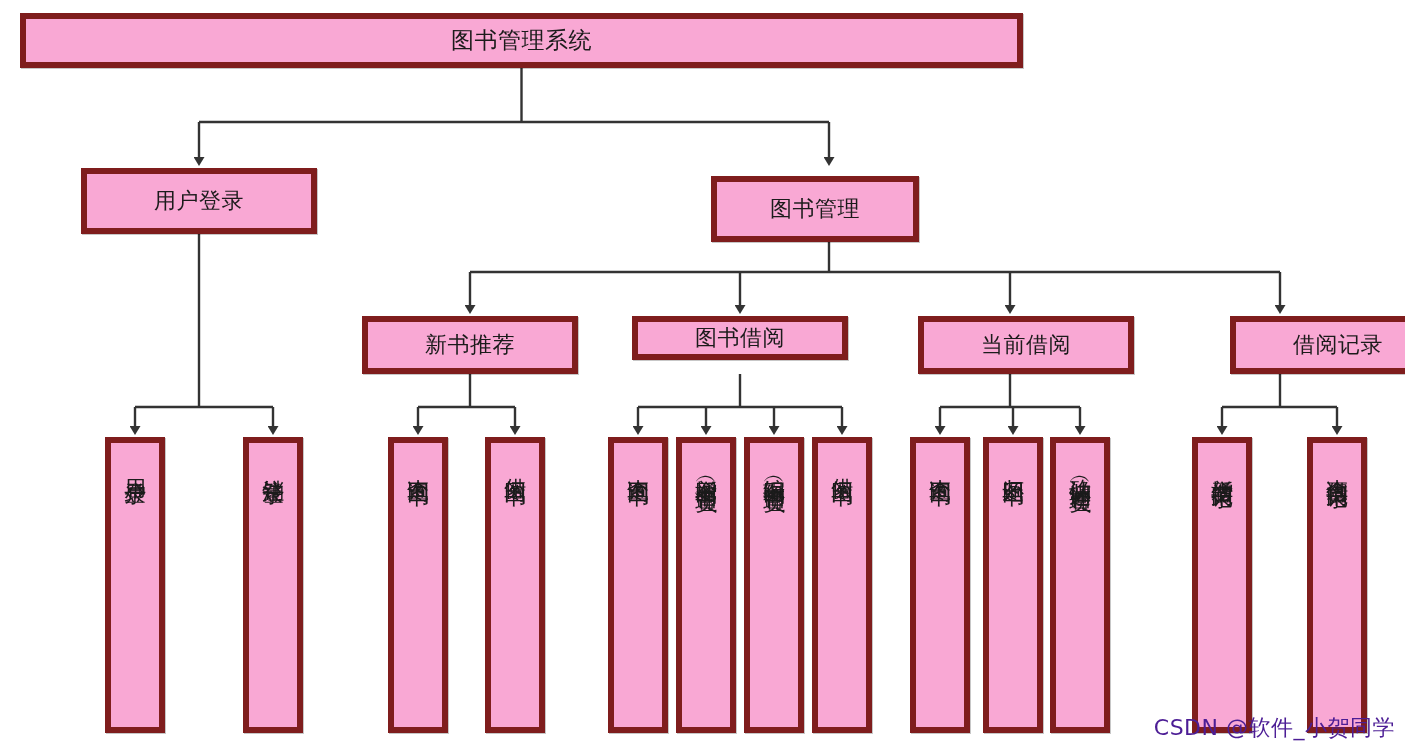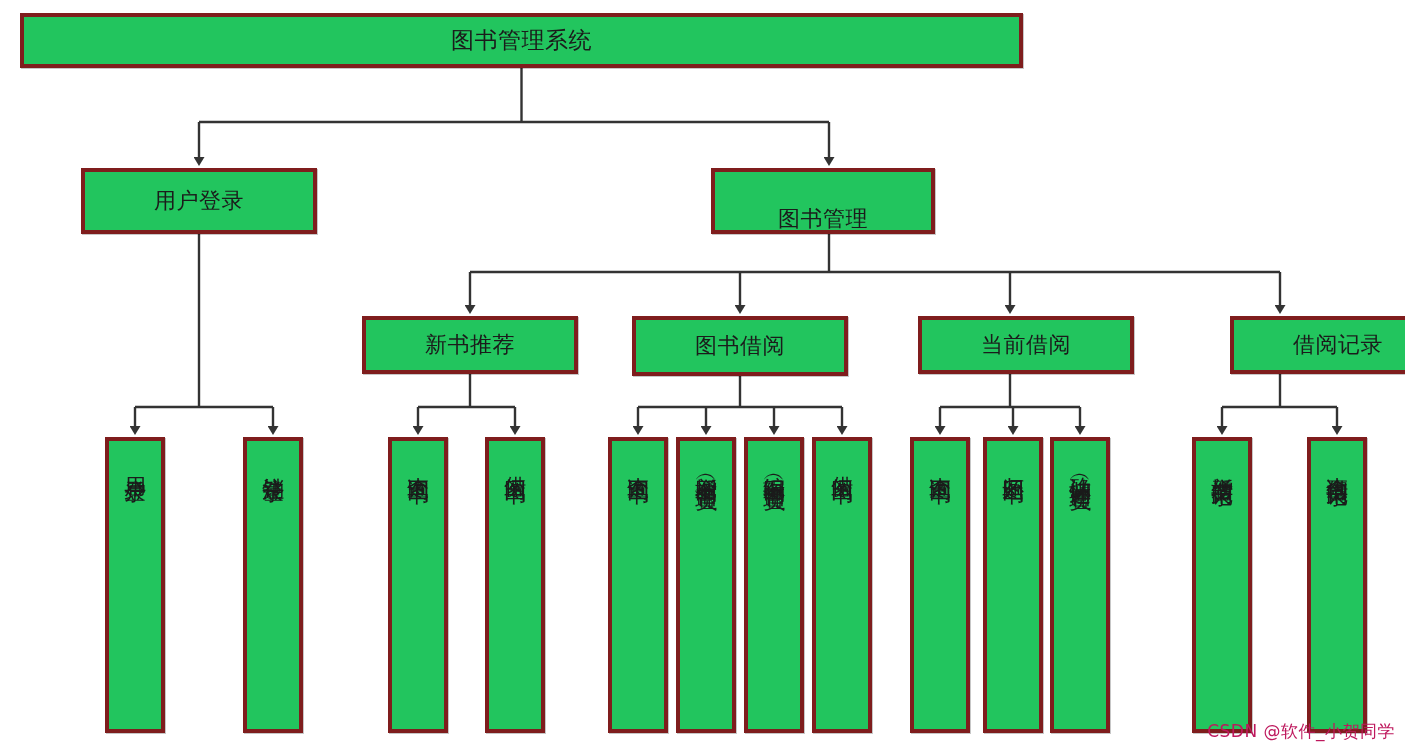--- a/index.html
+++ b/index.html
@@ -22,22 +22,22 @@
     position: absolute;
     left: 0;
     top: 0;
     width: 1405px;
     height: 747px;
     pointer-events: none;
   }
   .node {
     position: absolute;
     box-sizing: border-box;
-    background: #22c55e;
-    border: 4px solid #7f1d1d;
+    background: #f9a8d4;
+    border: 6px solid #7f1d1d;
     box-shadow: 1px 1px 0 rgba(0,0,0,0.22);
     display: flex;
     align-items: center;
     justify-content: center;
     color: #1b1b1b;
   }
   .node .node-label {
     display: block;
     text-align: center;
     letter-spacing: 0.5px;
@@ -60,22 +60,22 @@
     text-orientation: upright;
     font-size: 22px;
     line-height: 1.12;
     letter-spacing: 2px;
     white-space: pre-line;
   }
   #watermark {
     position: absolute;
     right: 10px;
     bottom: 4px;
-    font-size: 17px;
-    color: #be185d;
+    font-size: 22px;
+    color: #4c1d95;
     letter-spacing: 0.5px;
     white-space: nowrap;
     user-select: none;
   }
 </style>
 </head>
 <body>
 
 <div id="diagram-root">
   <svg id="edges-layer" viewBox="0 0 1405 747" width="1405" height="747" xmlns="http://www.w3.org/2000/svg">
@@ -118,27 +118,27 @@
       <line x1="1222" y1="407" x2="1222" y2="426" stroke="#333333" stroke-width="2.4" marker-end="url(#arrowhead)"></line>
       <line x1="1337" y1="407" x2="1337" y2="426" stroke="#333333" stroke-width="2.4" marker-end="url(#arrowhead)"></line>
     </svg>
   <div id="nodes-layer">
       <div class="node horiz root" id="node-root" style="left: 20px; top: 13px; width: 1003px; height: 55px;">
         <span class="node-label">图书管理系统</span>
       </div>
       <div class="node horiz" id="node-user-login" style="left: 81px; top: 168px; width: 236px; height: 66px;">
         <span class="node-label">用户登录</span>
       </div>
-      <div class="node horiz" id="node-book-manage" style="left: 711px; top: 168px; width: 224px; height: 66px; align-items: flex-end;">
+      <div class="node horiz" id="node-book-manage" style="left: 711px; top: 176px; width: 208px; height: 66px;">
         <span class="node-label">图书管理</span>
       </div>
       <div class="node horiz" id="node-new-book-rec" style="left: 362px; top: 316px; width: 216px; height: 58px;">
         <span class="node-label">新书推荐</span>
       </div>
-      <div class="node horiz" id="node-book-borrow" style="left: 632px; top: 316px; width: 216px; height: 60px;">
+      <div class="node horiz" id="node-book-borrow" style="left: 632px; top: 316px; width: 216px; height: 44px;">
         <span class="node-label">图书借阅</span>
       </div>
       <div class="node horiz" id="node-current-borrow" style="left: 902px; top: 316px; width: 216px; height: 58px; margin-left: 16px;">
         <span class="node-label">当前借阅</span>
       </div>
       <div class="node horiz" id="node-borrow-record" style="left: 1230px; top: 316px; width: 216px; height: 58px;">
         <span class="node-label">借阅记录</span>
       </div>
       <div class="node vert" id="node-leaf-user-login" style="left: 105px; top: 437px; width: 60px; height: 296px;">
         <span class="node-label">用户登录</span>

